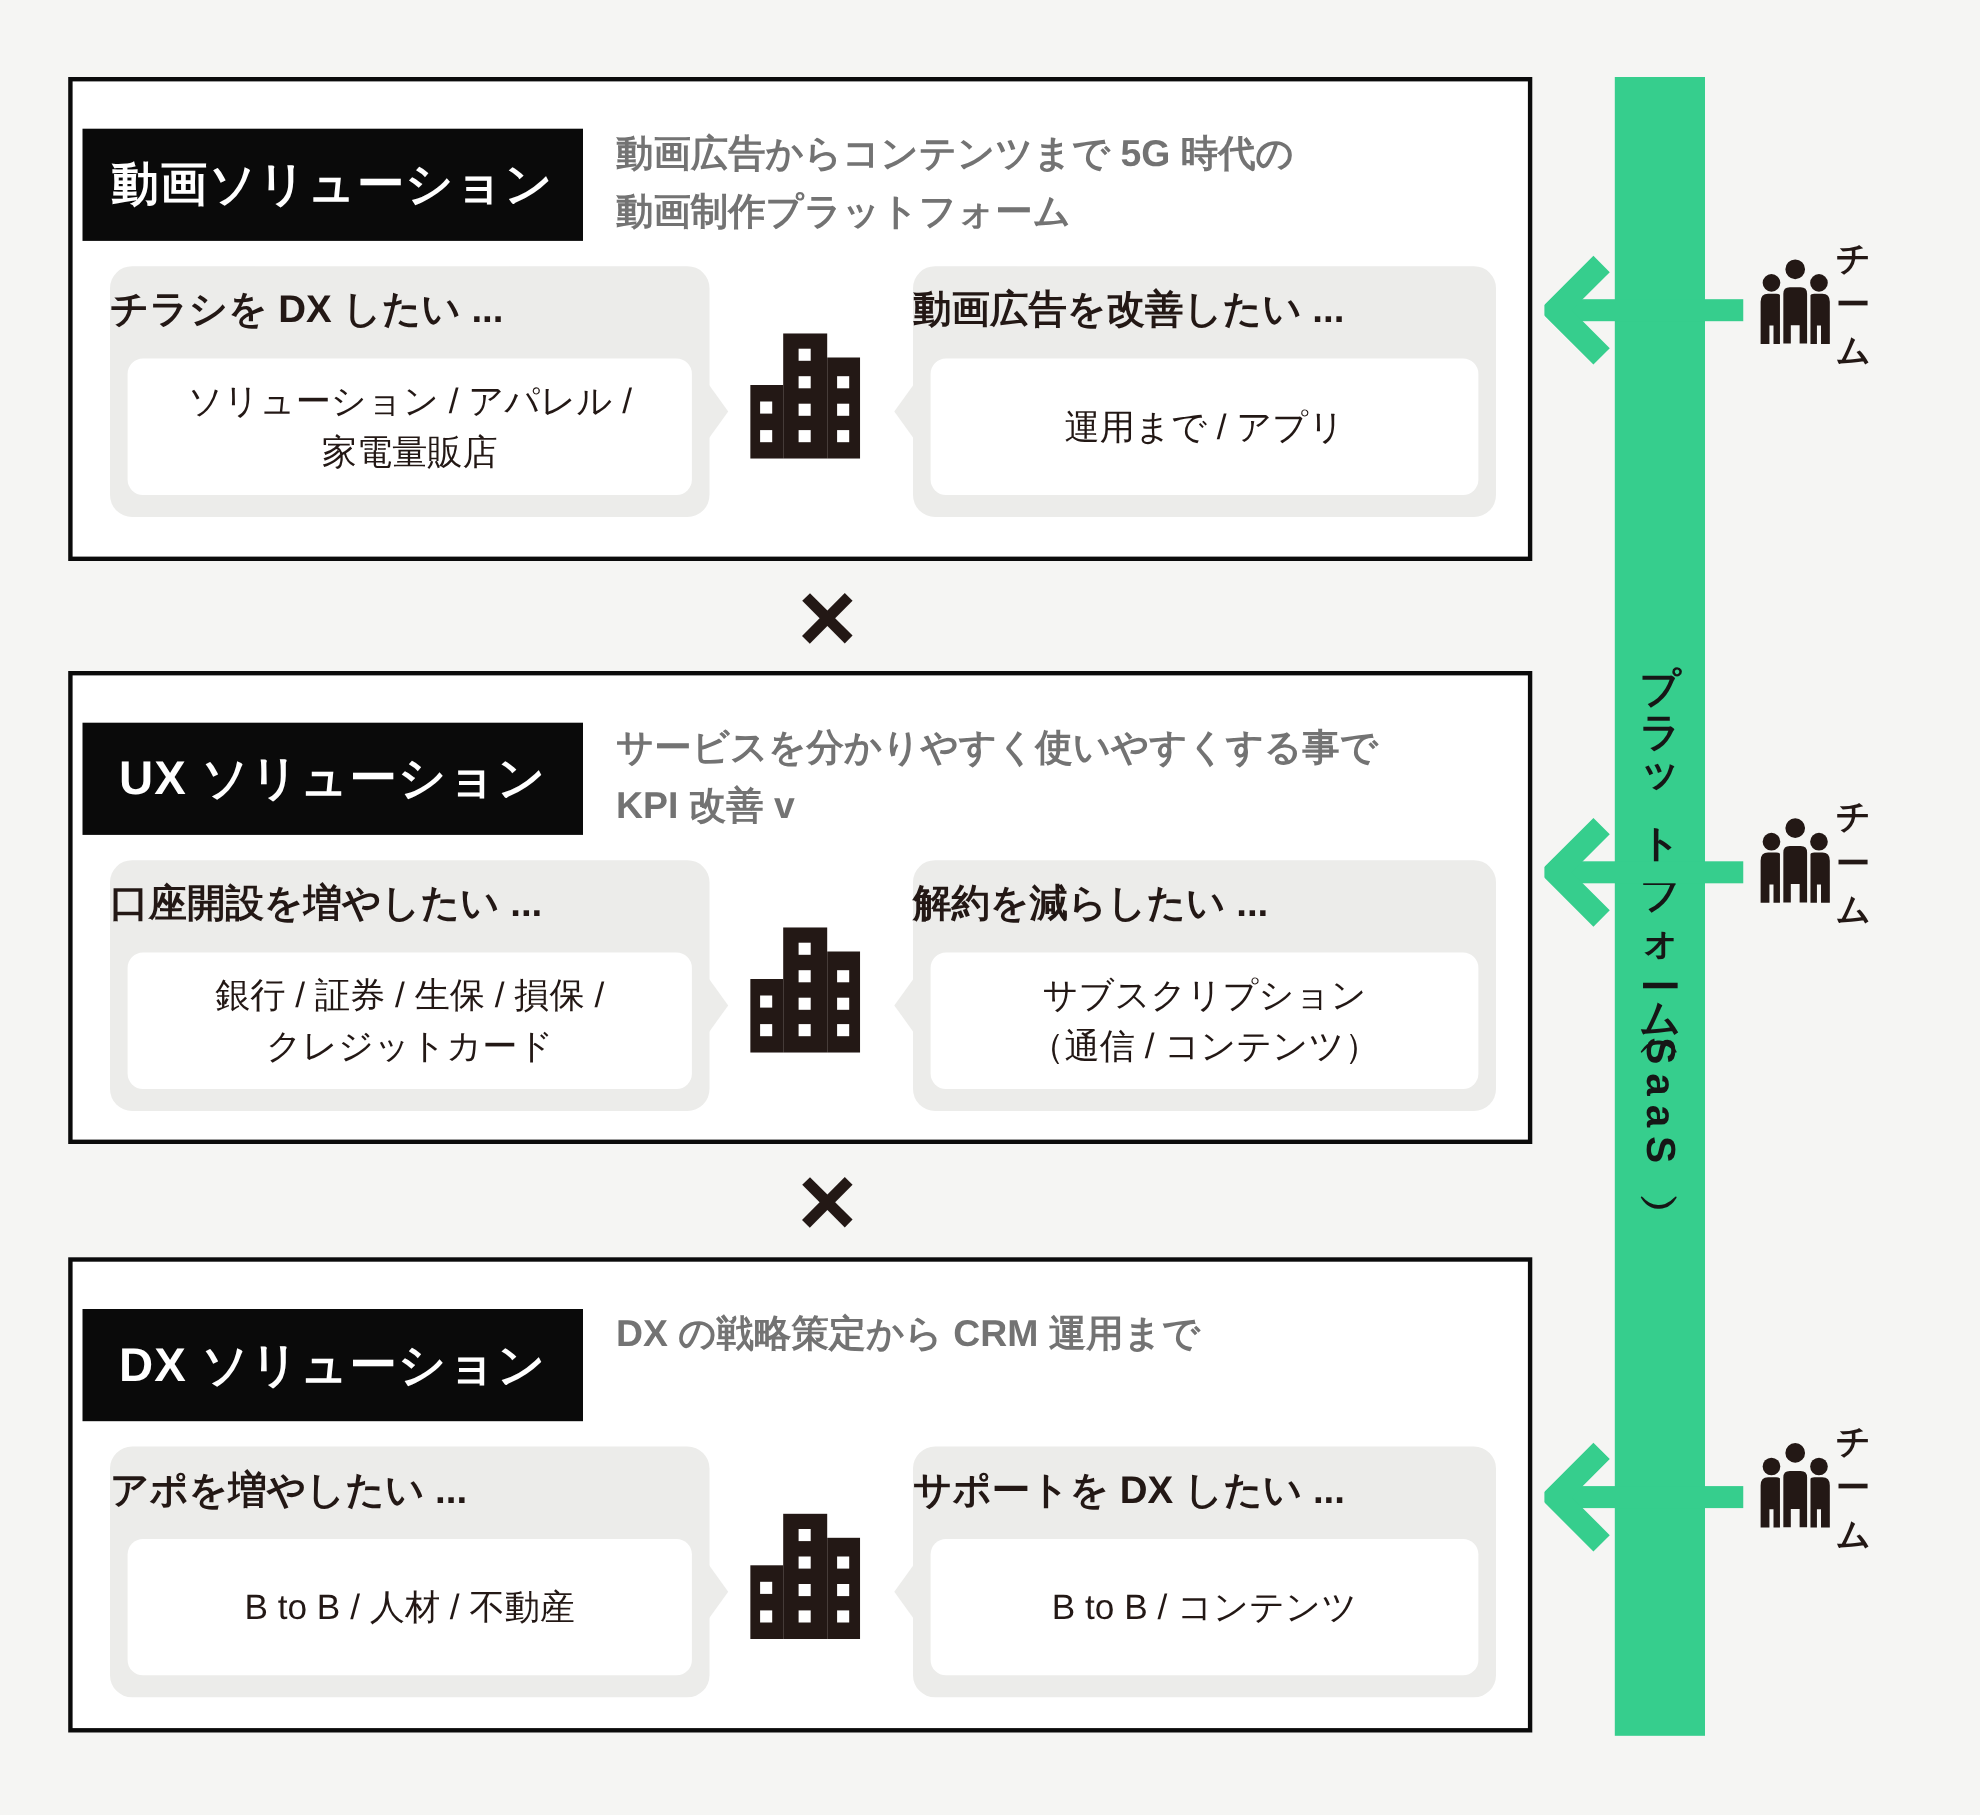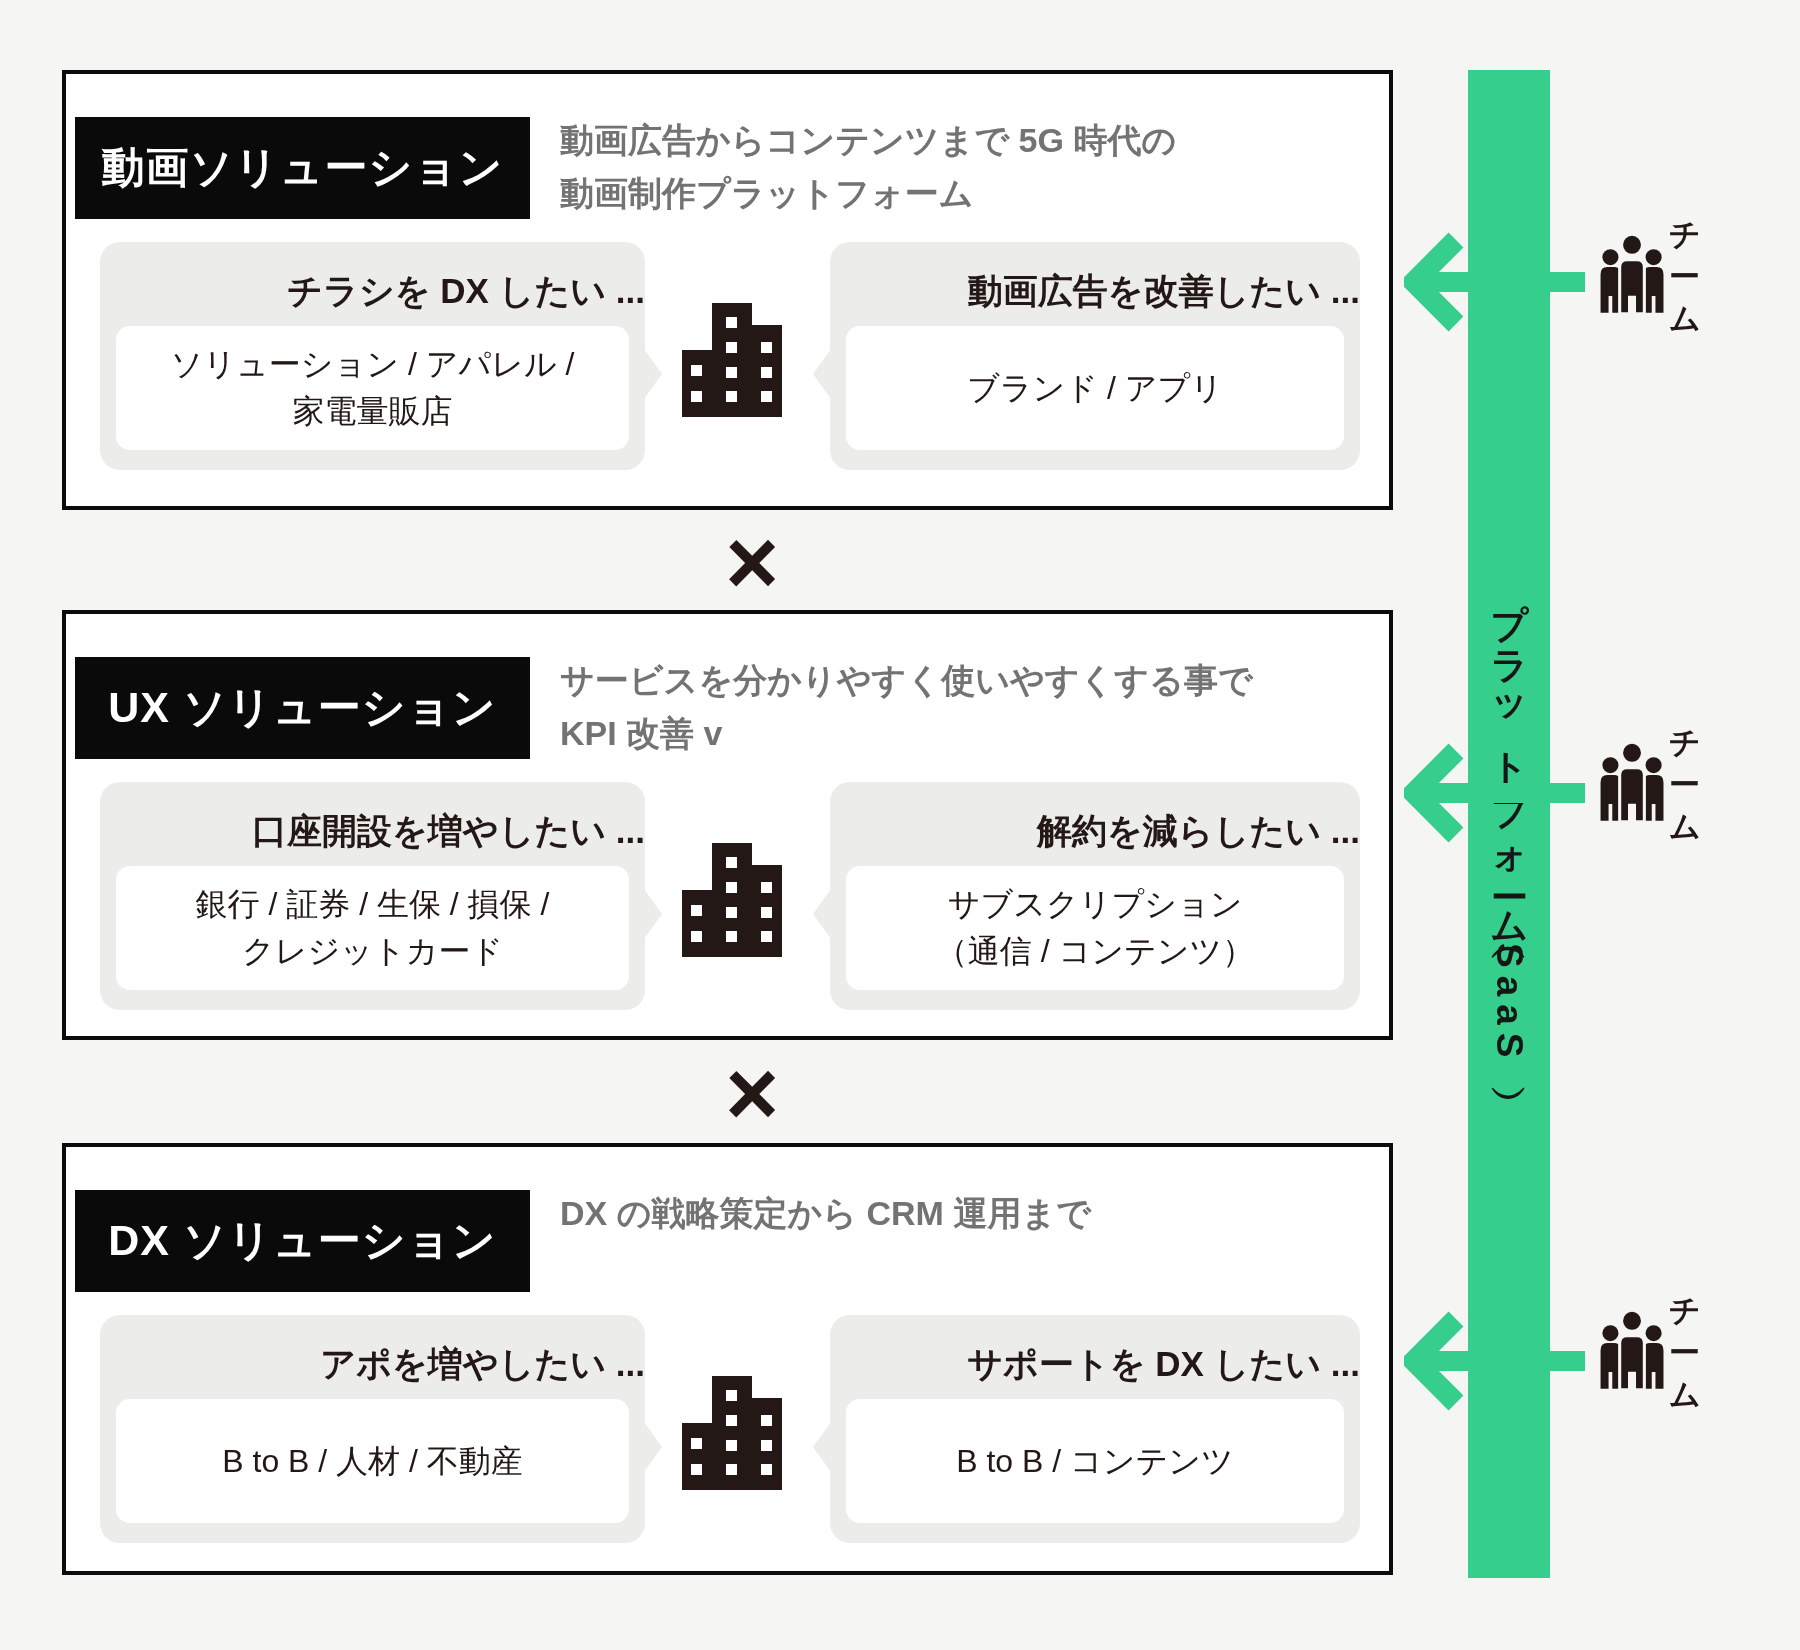--- a/index.html
+++ b/index.html
@@ -45,21 +45,21 @@
   }
   .desc-line:empty{display:none;}
   
   .bubble{
     position:absolute;top:172px;height:228px;
     background:#ececea;border-radius:20px;
   }
   .bubble-left{left:100px;width:545px;}
   .bubble-right{left:830px;width:530px;}
   .bubble-title{
-    margin-top:26px;text-align:right;
+    margin-top:16px;text-align:left;
     font-size:35px;font-weight:700;color:#231815;
     white-space:nowrap;
   }
   .inner-box{
     position:absolute;left:16px;right:16px;top:84px;height:124px;
     background:#ffffff;border-radius:14px;
     display:flex;flex-direction:column;align-items:center;justify-content:center;
     font-size:32px;line-height:47px;color:#231815;
     text-align:center;
   }
@@ -132,21 +132,21 @@
       <div class="inner-box">
         <div class="inner-line">ソリューション / アパレル /</div>
         <div class="inner-line">家電量販店</div>
       </div>
       <div class="pointer pointer-right"></div>
     </div>
 
     <div class="bubble bubble-right">
       <div class="bubble-title">動画広告を改善したい ...</div>
       <div class="inner-box">
-        <div class="inner-line">ブランド / アプリ</div>
+        <div class="inner-line">運用まで / アプリ</div>
 
       </div>
       <div class="pointer pointer-left"></div>
     </div>
 
     <svg class="building" viewBox="0 0 100 114">
       <rect x="30" y="0" width="40" height="114" fill="#231815"></rect>
       <rect x="70" y="22" width="30" height="92" fill="#231815"></rect>
       <rect x="0" y="47" width="30" height="67" fill="#231815"></rect>
       <g fill="#ffffff">

